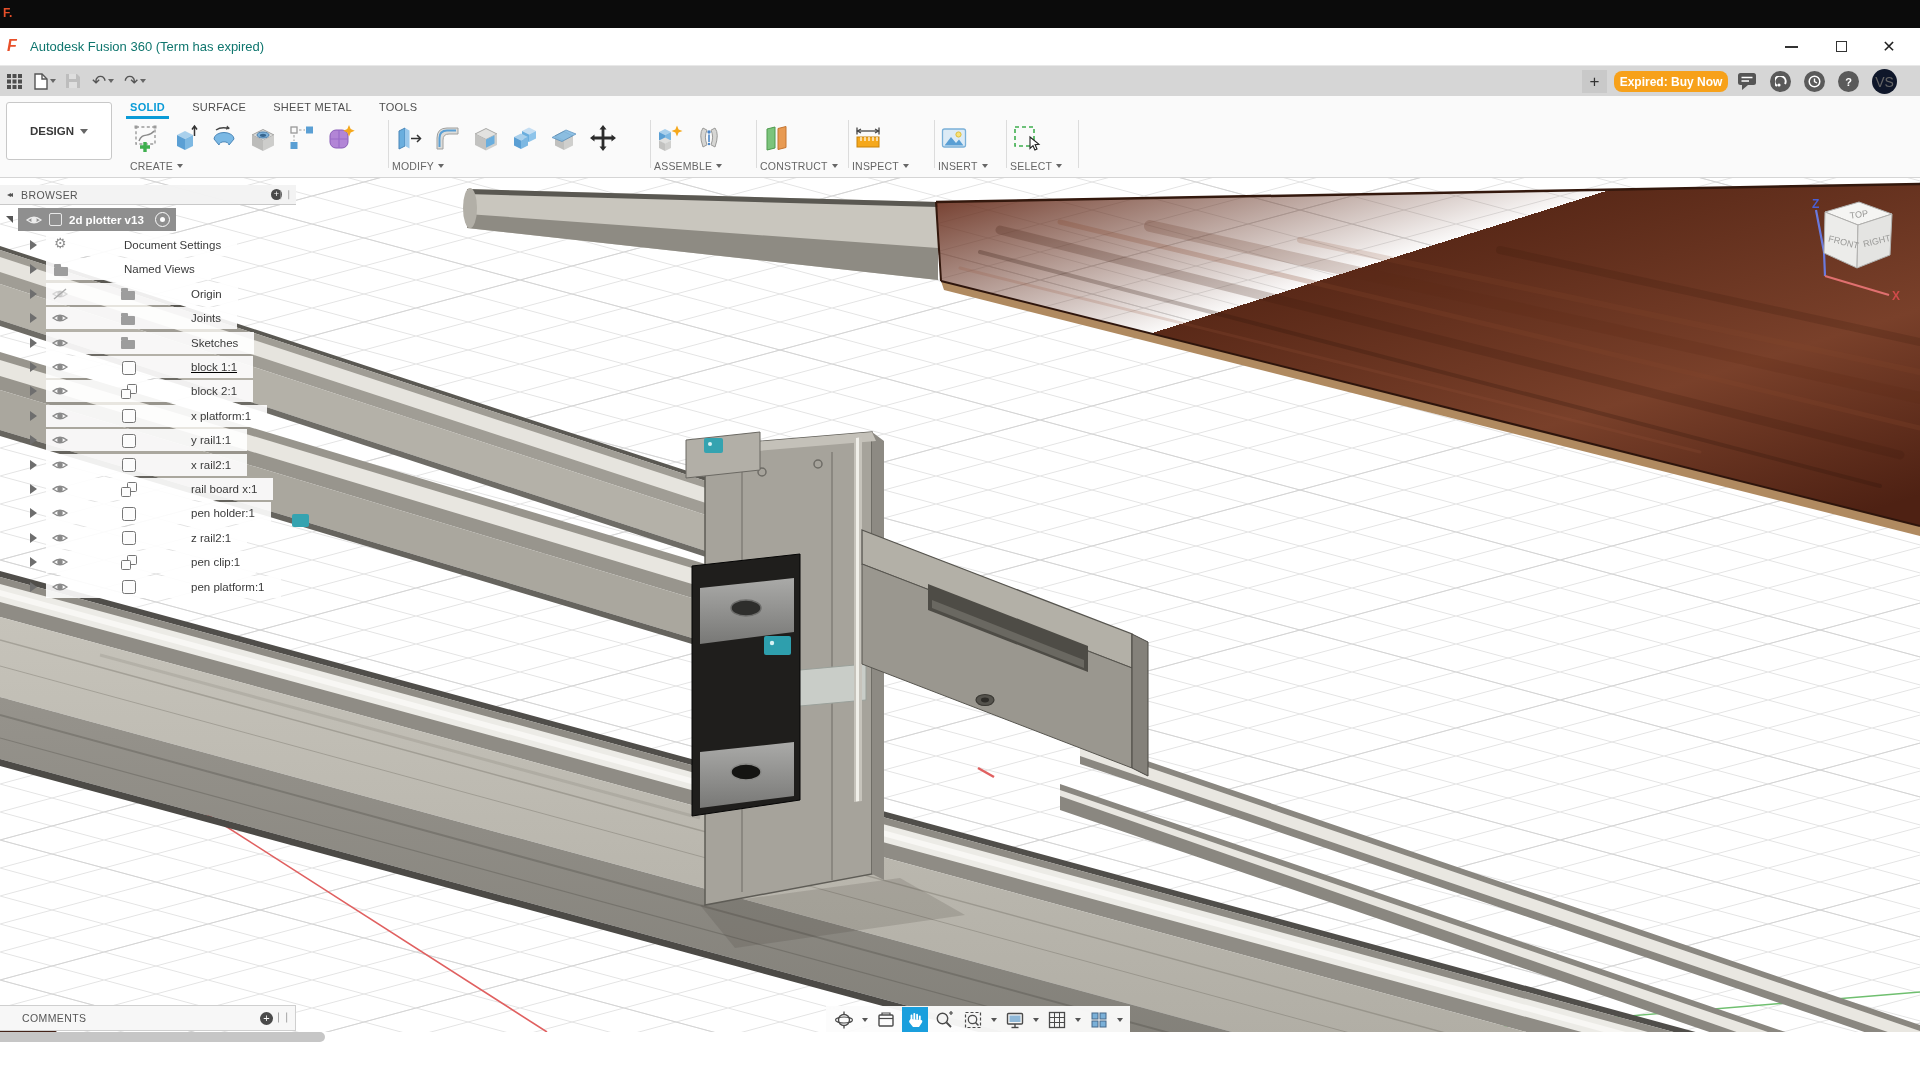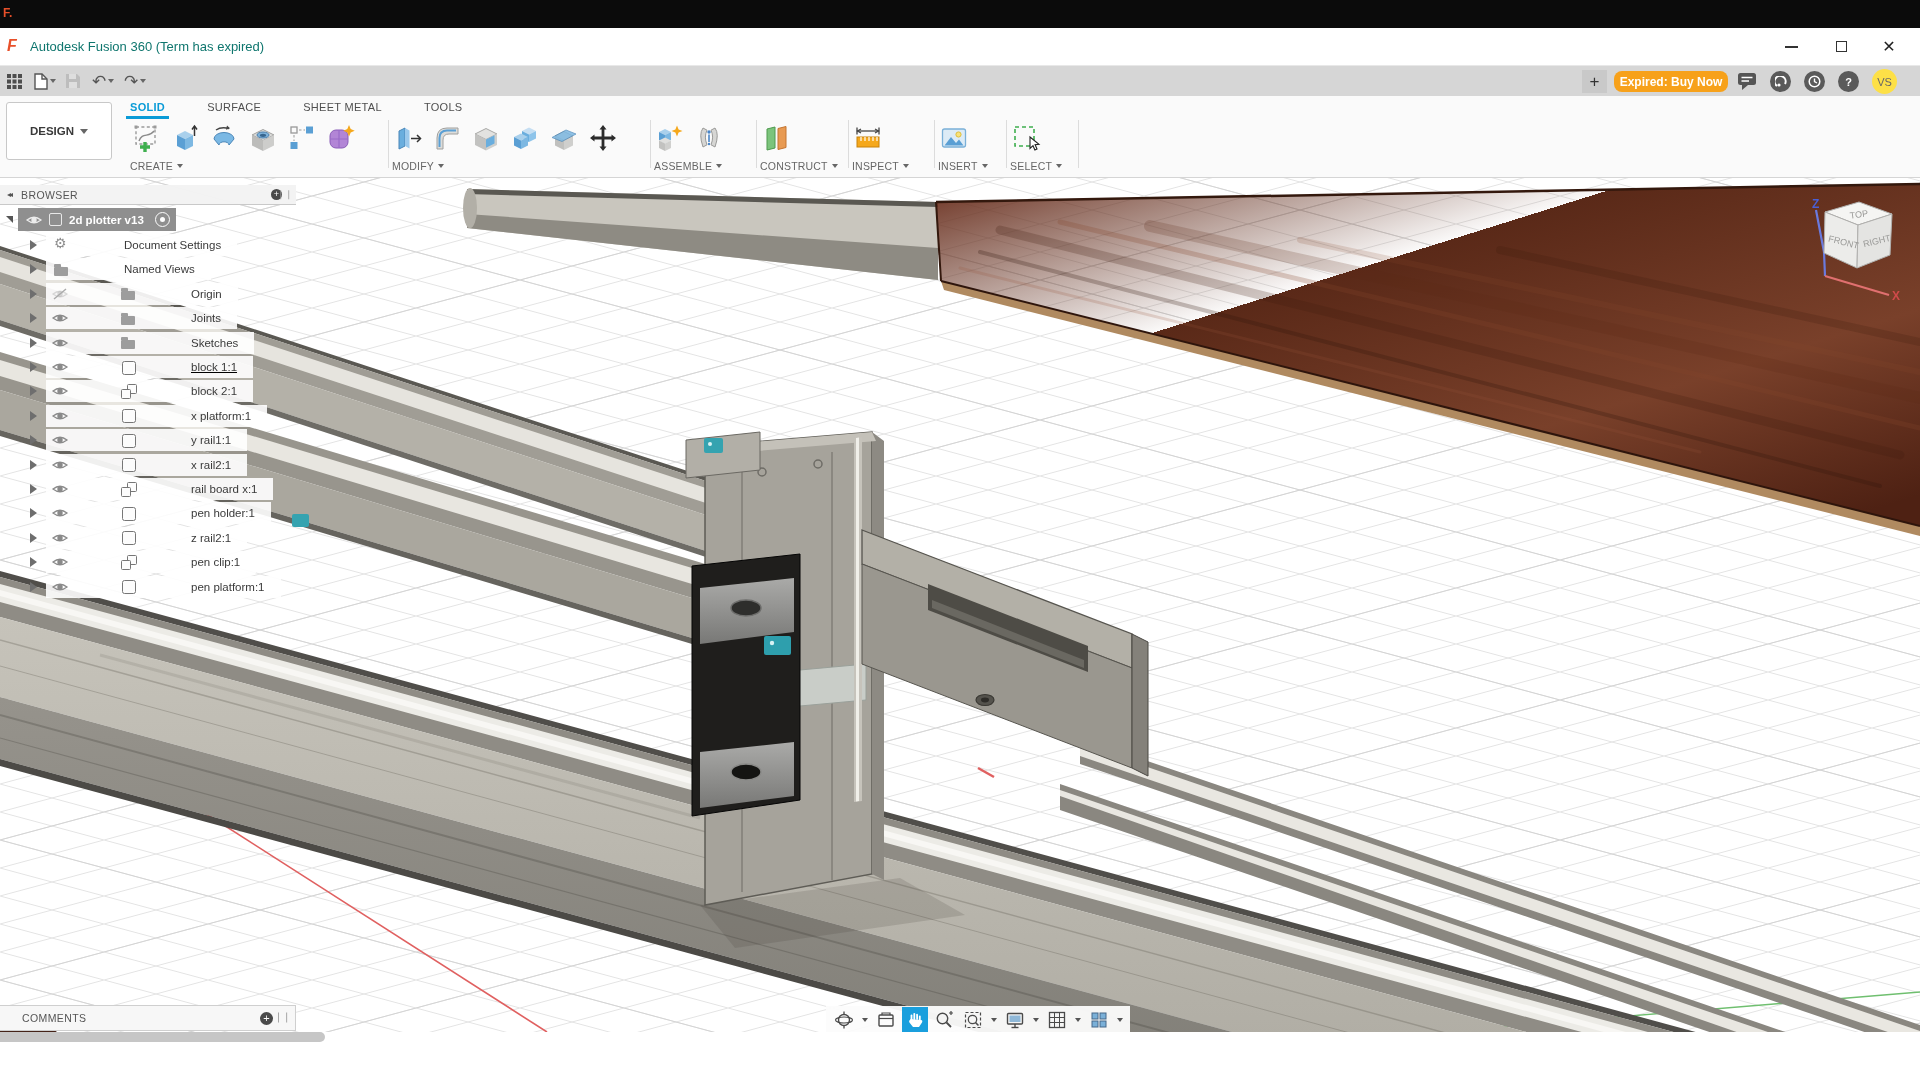--- a/index.html
+++ b/index.html
@@ -25,27 +25,27 @@
   .qat-ic { position:absolute; top:4px; width:22px; height:22px; display:flex; align-items:center; justify-content:center; color:#555; }
   .caret { width:0; height:0; border-left:4px solid transparent; border-right:4px solid transparent; border-top:5px solid #666; display:inline-block; }
   .caret.sm { border-left-width:3px; border-right-width:3px; border-top-width:4px; }
   #doc-tab { position:absolute; left:158px; top:0; width:1420px; height:30px; background:#e9e9e9;
     border-left:1px solid #c2c2c2; border-right:1px solid #c2c2c2; display:flex; align-items:center; justify-content:center; gap:7px; }
   #doc-tab-label { font-size:12.5px; color:#4a4a4a; }
   #doc-close { position:absolute; right:5px; top:6px; width:18px; height:18px; color:#555; font-size:14px; display:flex; align-items:center; justify-content:center; }
   #new-tab-btn { position:absolute; left:1582px; top:4px; width:25px; height:23px; background:#c9c9c9; color:#333; font-size:17px; display:flex; align-items:center; justify-content:center; }
   #expired-btn { position:absolute; left:1614px; top:5px; width:114px; height:21px; background:#f7a11a; border-radius:8px; color:#fff; font-size:12px; font-weight:600; display:flex; align-items:center; justify-content:center; }
   .tr-circle { position:absolute; top:5px; width:21px; height:21px; border-radius:50%; background:#5a5a5a; color:#fff; display:flex; align-items:center; justify-content:center; font-size:11px; }
-  #avatar { position:absolute; left:1872px; top:3px; width:25px; height:25px; border-radius:50%; background:#fde047; color:#666; font-size:11px; display:flex; align-items:center; justify-content:center; }
+  #avatar { position:absolute; left:1872px; top:3px; width:25px; height:25px; border-radius:50%; background:#0f172a; color:#666; font-size:14px; display:flex; align-items:center; justify-content:center; }
 
   
   #ribbon { position:absolute; left:0; top:96px; width:1920px; height:82px; background:#fafafa; border-bottom:1px solid #d5d5d5; }
   #design-box { position:absolute; left:6px; top:6px; width:106px; height:58px; background:#fff; border:1px solid #c8c8c8; border-radius:3px;
     display:flex; align-items:center; justify-content:center; gap:6px; font-size:11.5px; color:#3a3a3a; font-weight:600; }
-  #rtabs { position:absolute; left:130px; top:5px; display:flex; gap:42px; }
+  #rtabs { position:absolute; left:130px; top:5px; display:flex; gap:27px; }
   .rtab { font-size:11px; color:#4f4f4f; letter-spacing:.3px; padding-bottom:5px; position:relative; }
   .rtab.active { color:#0a9bd7; font-weight:bold; }
   .rtab.active::after { content:""; position:absolute; left:-4px; right:-4px; bottom:-1px; height:3px; background:#0a9bd7; }
   .rgroup { position:absolute; top:22px; height:56px; display:flex; flex-direction:column; }
   .gicons { display:flex; gap:7px; align-items:center; height:40px; }
   .ricon { border:none; background:transparent; width:32px; height:36px; display:flex; align-items:center; justify-content:center; }
   .glabel { margin-top:2px; font-size:10.5px; color:#666; display:flex; align-items:center; gap:4px; letter-spacing:.2px; }
   .rsep { position:absolute; top:24px; height:48px; width:1px; background:#dcdcdc; }
   .grp-create{left:130px;width:250px} .grp-modify{left:392px;width:256px}
   .grp-assemble{left:654px;width:100px} .grp-construct{left:760px;width:88px}

